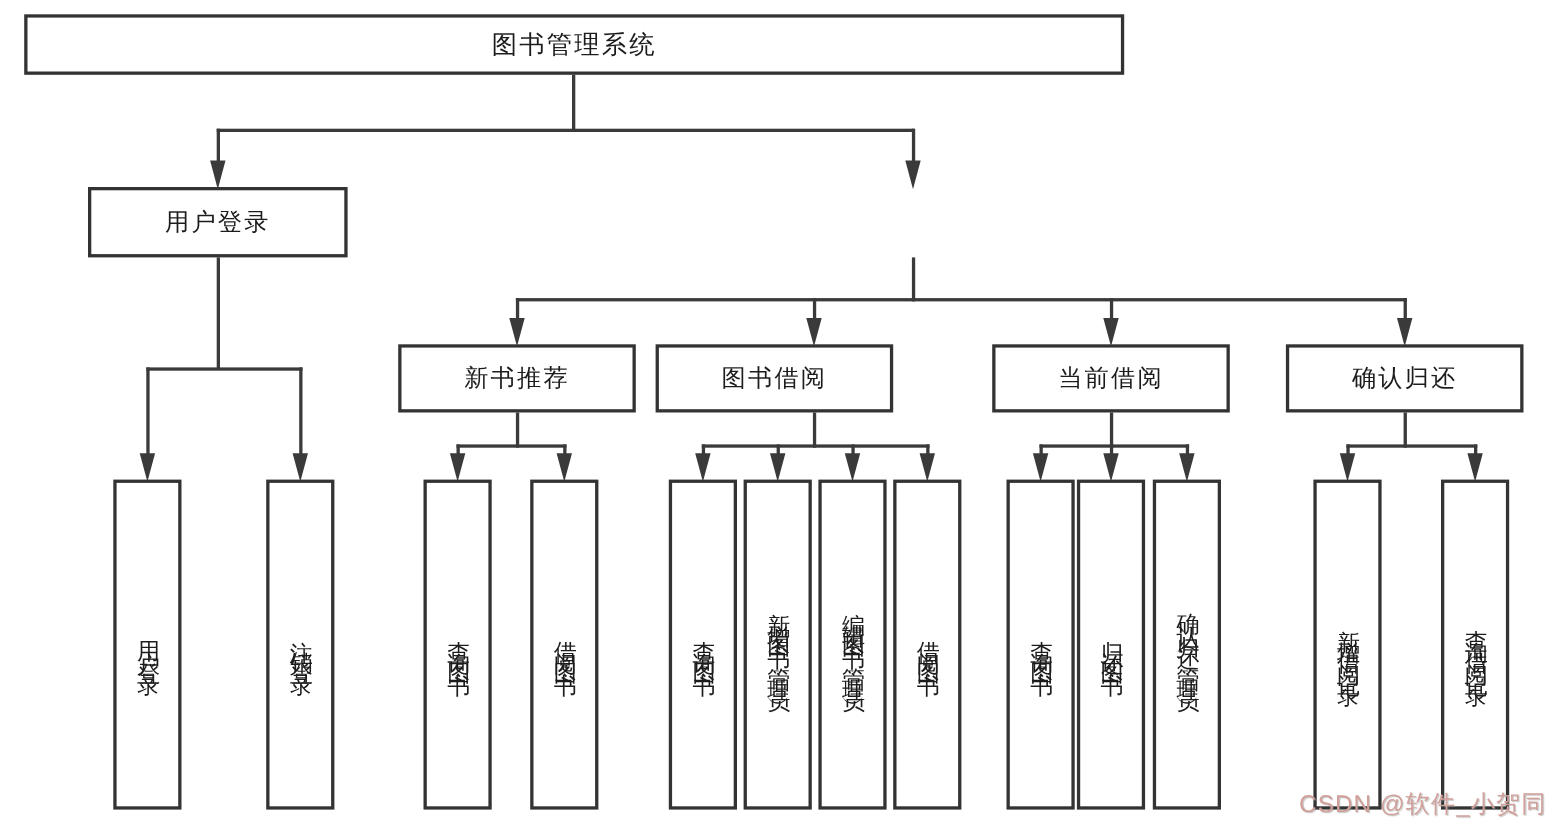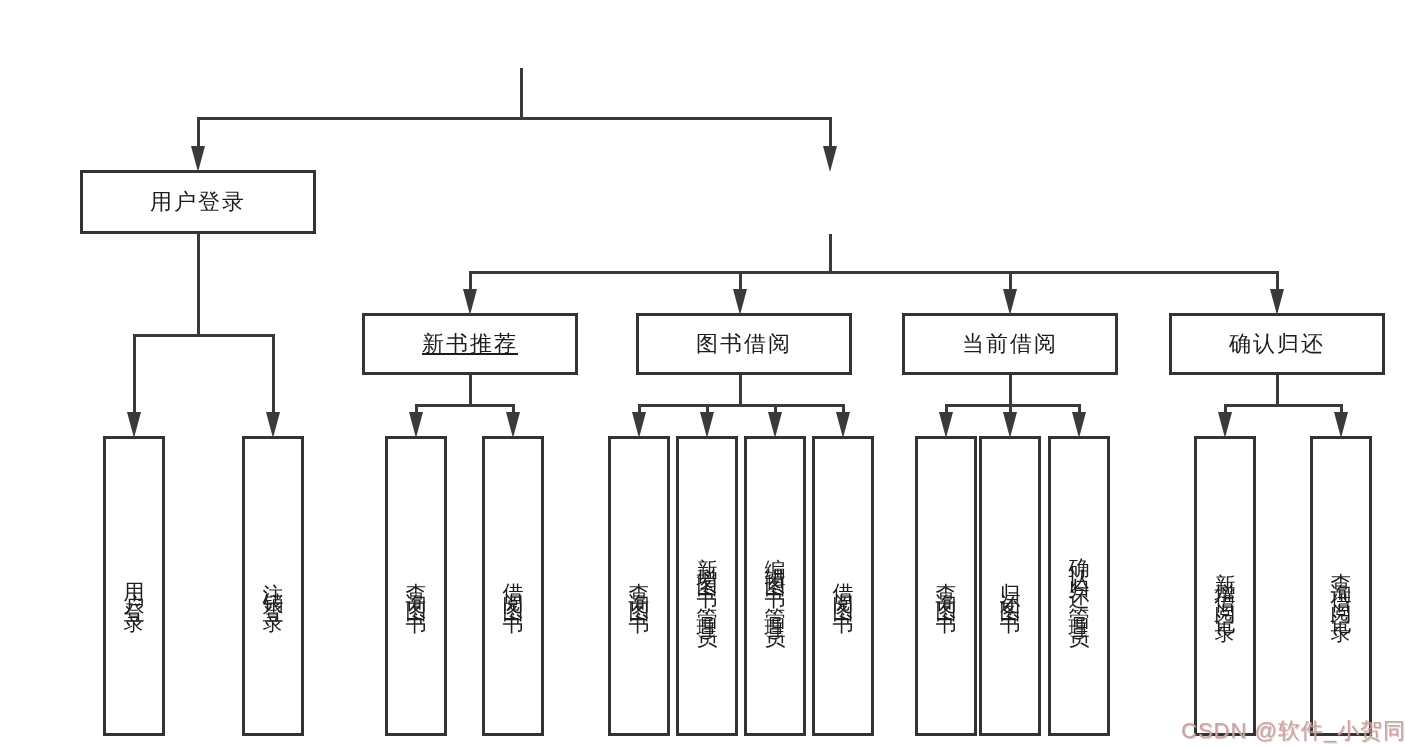--- a/index.html
+++ b/index.html
@@ -20,22 +20,22 @@
     position:absolute;box-sizing:border-box;background:#fff;
     border:3px solid var(--border);
     display:flex;align-items:center;justify-content:center;
     color:var(--text);
   }
   .h-node{font-size:22px;letter-spacing:2px;white-space:nowrap;}
   .root-node{left:22px;top:13px;width:1000px;height:55px;font-size:23px;}
   .l2-0{left:80px;top:170px;width:236px;height:64px;}
   .l2-1{left:712px;top:170px;width:235px;height:64px;}
   .l3{top:313px;width:216px;height:62px;}
-  .l3-0{left:362px;text-decoration:underline;}
-  .l3-1{left:636px;}
+  .l3-0{left:362px;}
+  .l3-1{left:596px;}
   .l3-2{left:902px;}
   .l3-3{left:1169px;}
   .leaf{
     top:436px;width:62px;height:300px;
     writing-mode:vertical-rl;text-orientation:mixed;
     font-size:21px;letter-spacing:10px;line-height:56px;
   }
   .lf-0{left:103px;}  .lf-1{left:242px;}
   .lf-2{left:385px;}  .lf-3{left:482px;}
   .lf-4{left:608px;}  .lf-5{left:676px;}
@@ -59,20 +59,21 @@
     font-size:22px;letter-spacing:1px;white-space:nowrap;
     color:var(--watermark);
     text-shadow:1px 1px 1px rgba(150,150,150,0.55);
   }
 </style>
 </head>
 <body>
 
 <div class="canvas">
 
+  <div class="node h-node root-node">图书管理系统</div>
 
   <div class="node h-node l2-0">用户登录</div>
 
   <div class="node h-node l3 l3-0">新书推荐</div>
   <div class="node h-node l3 l3-1">图书借阅</div>
   <div class="node h-node l3 l3-2">当前借阅</div>
   <div class="node h-node l3 l3-3">确认归还</div>
 
   <div class="node leaf lf-0">用户登录</div>
   <div class="node leaf lf-1">注销登录</div>

